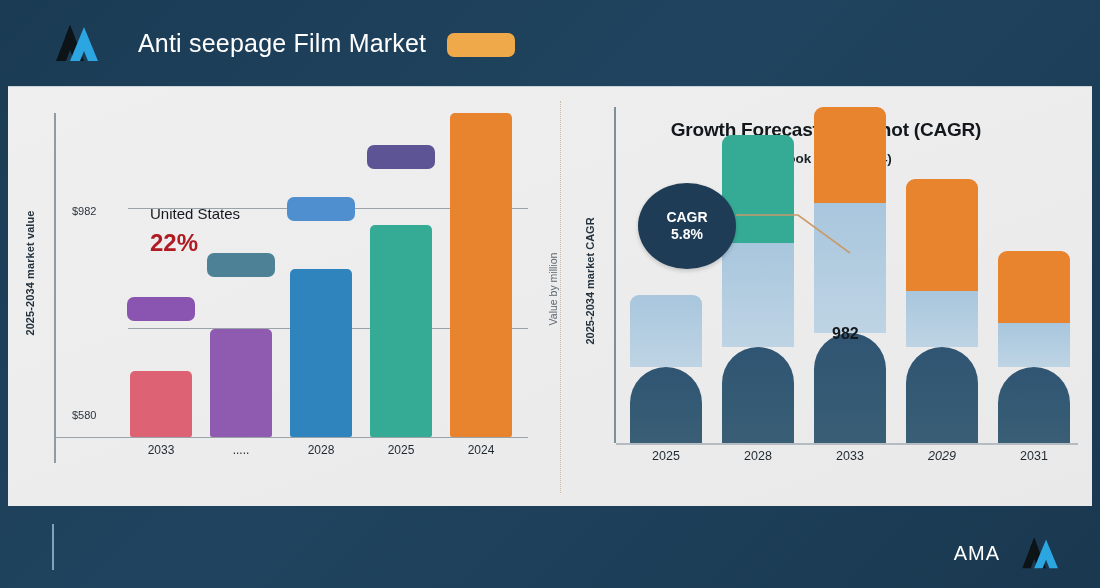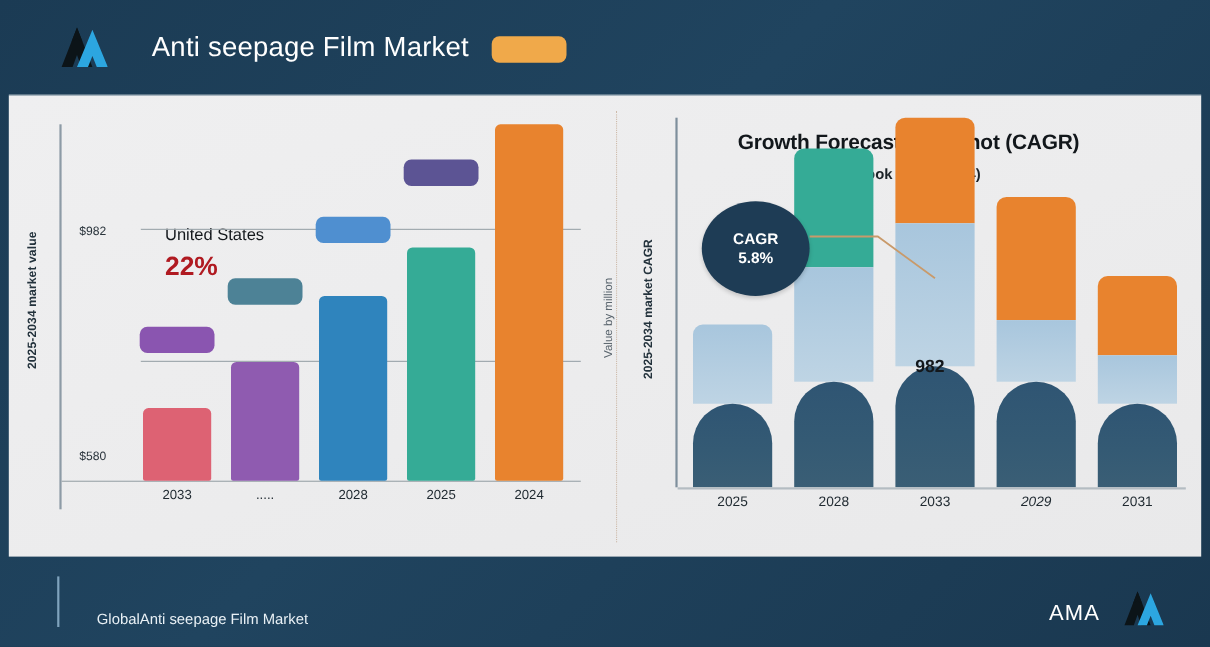--- a/index.html
+++ b/index.html
@@ -311,21 +311,21 @@
   .footer-l2 {
     position: absolute;
     left: 88px; top: 49px;
     color: #e8f0f5;
     font-size: 13.5px;
   }
   .footer-brand {
     position: absolute;
     right: 42px; top: 30px;
     display: flex;
-    align-items: flex-end;
+    align-items: center;
     gap: 12px;
   }
   .footer-brand-text {
     color: #ffffff;
     font-size: 20px;
     letter-spacing: 1px;
   }
   .footer-logo { width: 46px; height: 34px; }
 </style>
 </head>
@@ -453,21 +453,20 @@
         <span>CAGR</span>
         <span>5.8%</span>
       </div>
 
       <div class="value-label">982</div>
     </div>
   </div>
 
   <div class="footer">
     <div class="footer-bar"></div>
-    <div class="footer-l2">GlobalAnti seepage Film Market</div>
     <div class="footer-brand">
       <div class="footer-brand-text">AMA</div>
       <div class="footer-logo">
         <svg width="46" height="34" viewBox="0 0 54 40">
           <path d="M26 2 L40 38 L30 38 L26 27 L22 38 L12 38 Z" fill="#0c1418"></path>
           <path d="M40 4 L54 38 L44 38 L40 28 L36 38 L26 38 Z" fill="#2ca6e0"></path>
           <path d="M26 2 L31 15 L26 12 L21 15 Z" fill="#0c1418"></path>
         </svg>
       </div>
     </div>

